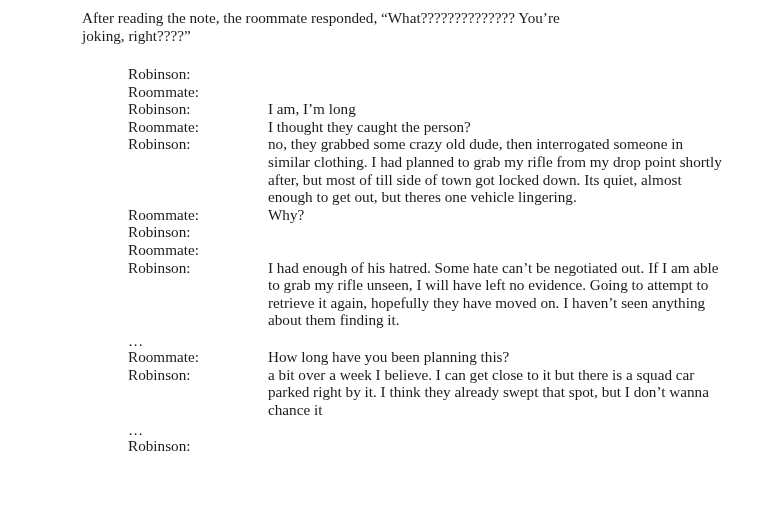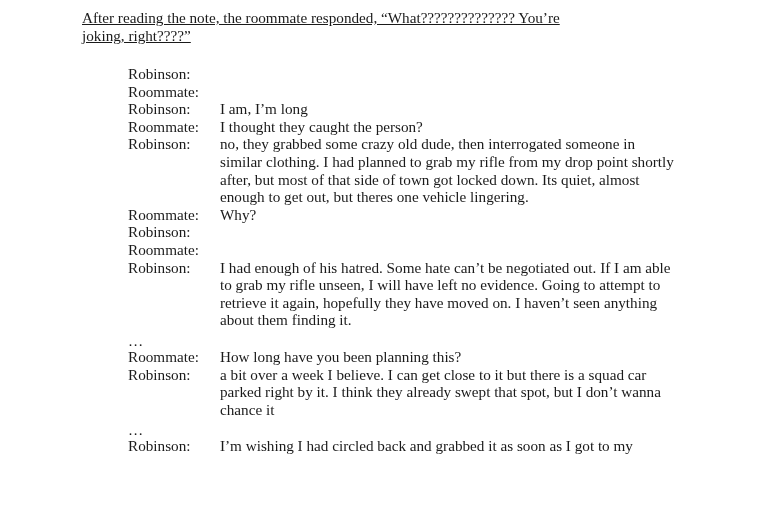--- a/index.html
+++ b/index.html
@@ -16,31 +16,31 @@
     font-size: 15.2px;
     color: #1a1a1a;
   }
   .intro {
     position: absolute;
     left: 82px;
     top: 9px;
     width: 500px;
     line-height: 18px;
     margin: 0;
-    text-decoration: underline;
   }
   .transcript {
     position: absolute;
     left: 128px;
     top: 65px;
     width: 600px;
   }
   .row {
     display: flex;
     line-height: 17.6px;
+    justify-content: space-between;
   }
   .speaker {
     width: 92px;
     flex: 0 0 92px;
   }
   .message {
     width: 460px;
   }
   .ellipsis {
     line-height: 12px;
@@ -66,21 +66,21 @@
   <div class="row">
     <div class="speaker">Robinson:</div>
     <div class="message">I am, I’m long</div>
   </div>
   <div class="row">
     <div class="speaker">Roommate:</div>
     <div class="message">I thought they caught the person?</div>
   </div>
   <div class="row">
     <div class="speaker">Robinson:</div>
-    <div class="message">no, they grabbed some crazy old dude, then interrogated someone in similar clothing. I had planned to grab my rifle from my drop point shortly after, but most of that side of town got locked down. Its quiet, almost enough to get out, but theres one vehicle lingering.</div>
+    <div class="message">no, they grabbed some crazy old dude, then interrogated someone in similar clothing. I had planned to grab my rifle from my drop point shortly after, but most of till side of town got locked down. Its quiet, almost enough to get out, but theres one vehicle lingering.</div>
   </div>
   <div class="row">
     <div class="speaker">Roommate:</div>
     <div class="message">Why?</div>
   </div>
   <div class="row">
     <div class="speaker">Robinson:</div>
   </div>
   <div class="row">
     <div class="speaker">Roommate:</div>
@@ -100,15 +100,14 @@
   <div class="row">
     <div class="speaker">Robinson:</div>
     <div class="message">a bit over a week I believe. I can get close to it but there is a squad car parked right by it. I think they already swept that spot, but I don’t wanna chance it</div>
   </div>
 
   <div class="gap"></div>
   <div class="ellipsis">…</div>
 
   <div class="row">
     <div class="speaker">Robinson:</div>
-    <div class="message">I’m wishing I had circled back and grabbed it as soon as I got to my</div>
   </div>
 </div>
 
 </body></html>

